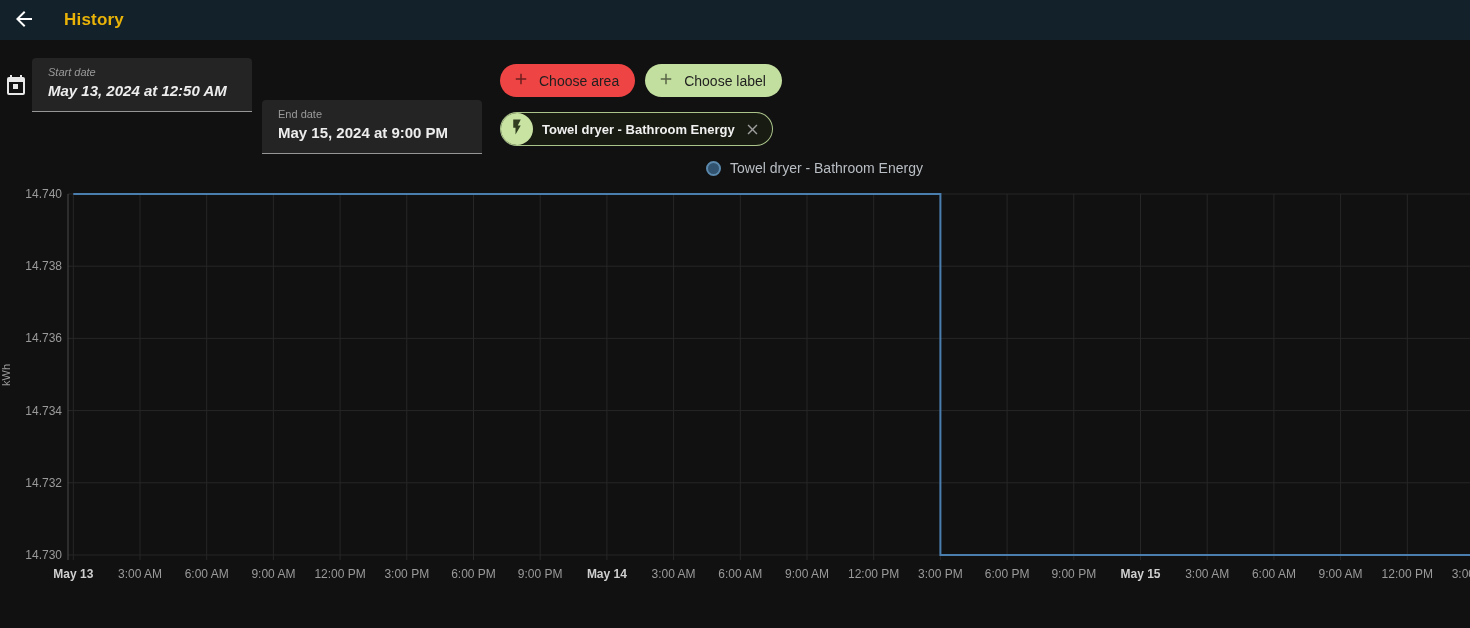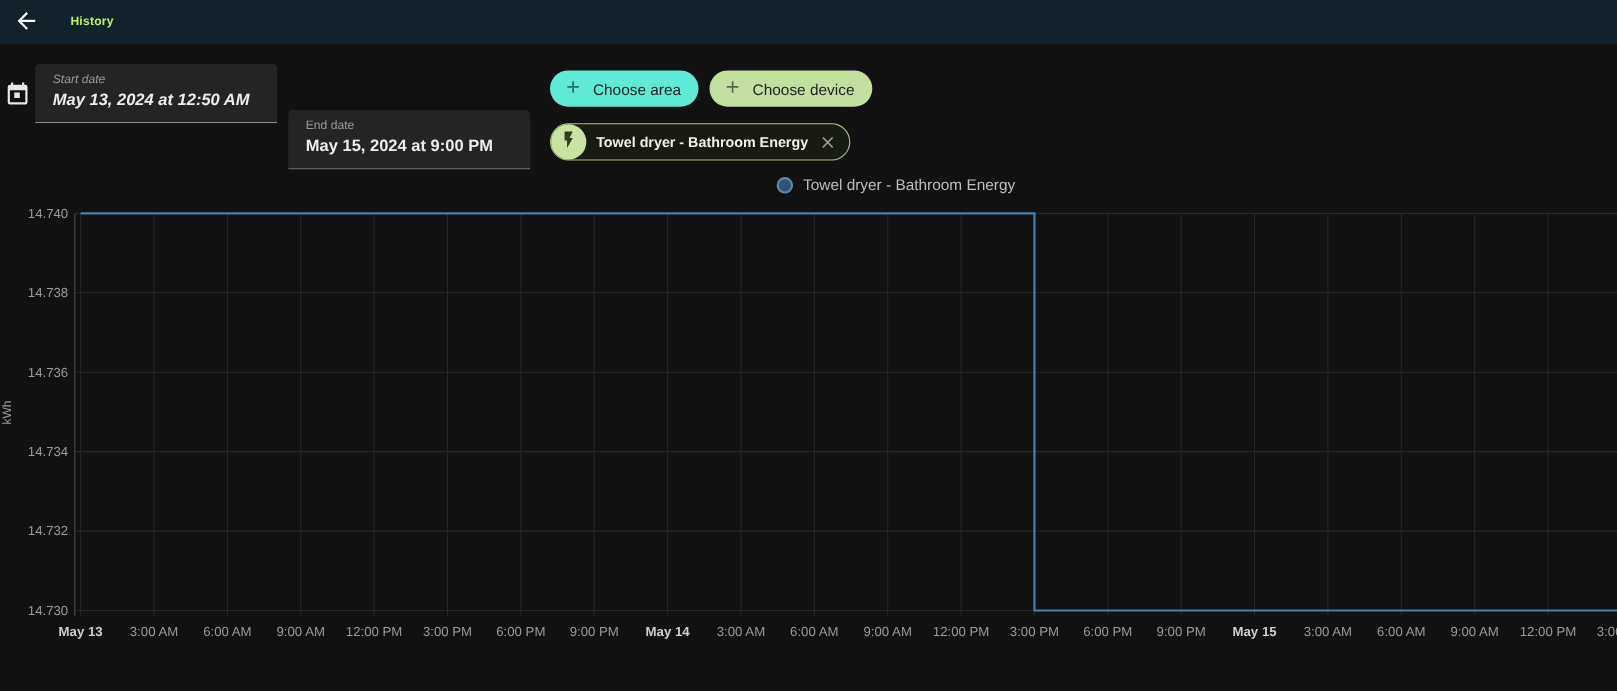--- a/index.html
+++ b/index.html
@@ -8,21 +8,21 @@
     background:#111111;font-family:"Liberation Sans",sans-serif;
     -webkit-font-smoothing:antialiased;
   }
   
   .app-header{
     position:absolute;left:0;top:0;width:1470px;height:40px;
     background:#13222a;display:flex;align-items:center;padding-left:12px;
     box-sizing:border-box;gap:28px;
   }
   .icon-btn{background:none;border:none;padding:0;width:24px;height:24px;cursor:pointer;display:flex;align-items:center;justify-content:center;}
-  .app-title{margin:0;font-size:11px;font-weight:700;color:#bef264;letter-spacing:.2px;}
+  .app-title{margin:0;font-size:17px;font-weight:700;color:#eab308;letter-spacing:.2px;}
   
   .calendar-wrap{position:absolute;left:4px;top:74px;width:24px;height:24px;}
   .date-field{
     position:absolute;top:58px;width:220px;height:54px;background:#242424;
     border-radius:4px 4px 0 0;border-bottom:1px solid #969696;box-sizing:border-box;
     padding:8px 16px 0 16px;cursor:pointer;
   }
   .date-field.start{left:32px;font-style:italic;} .date-field.end{left:262px;margin-top:42px;}
   .date-field .fld-label{display:block;font-size:11px;color:#9a9a9a;margin-bottom:4px;}
   .date-field .fld-value{display:block;font-size:15px;color:#ededed;font-weight:700;}
@@ -74,31 +74,31 @@
 <div class="date-field start">
   <span class="fld-label">Start date</span>
   <span class="fld-value">May 13, 2024 at 12:50 AM</span>
 </div>
 <div class="date-field end">
   <span class="fld-label">End date</span>
   <span class="fld-value">May 15, 2024 at 9:00 PM</span>
 </div>
 
 <div class="chips-row" id="chips-row">
-    <button class="chip" style="background: #5eead4;">
+    <button class="chip" style="background: #ef4444;">
       <span><svg width="18" height="18" viewBox="0 0 24 24">
           <path fill="#000" d="M19 13h-6v6h-2v-6H5v-2h6V5h2v6h6v2z"></path>
         </svg></span>
       <span>Choose area</span>
     </button>
     <button class="chip" style="background: rgb(195, 223, 159);">
       <span><svg width="18" height="18" viewBox="0 0 24 24">
           <path fill="#000" d="M19 13h-6v6h-2v-6H5v-2h6V5h2v6h6v2z"></path>
         </svg></span>
-      <span>Choose device</span>
+      <span>Choose label</span>
     </button>
   </div>
 
 <div class="entity-chip">
   <span class="entity-avatar">
     <span>
       <svg width="18" height="18" viewBox="0 0 24 24">
           <path fill="#313c20" d="M7,2V13H10V22L17,10H13L17,2H7Z"></path>
         </svg>
     </span>

